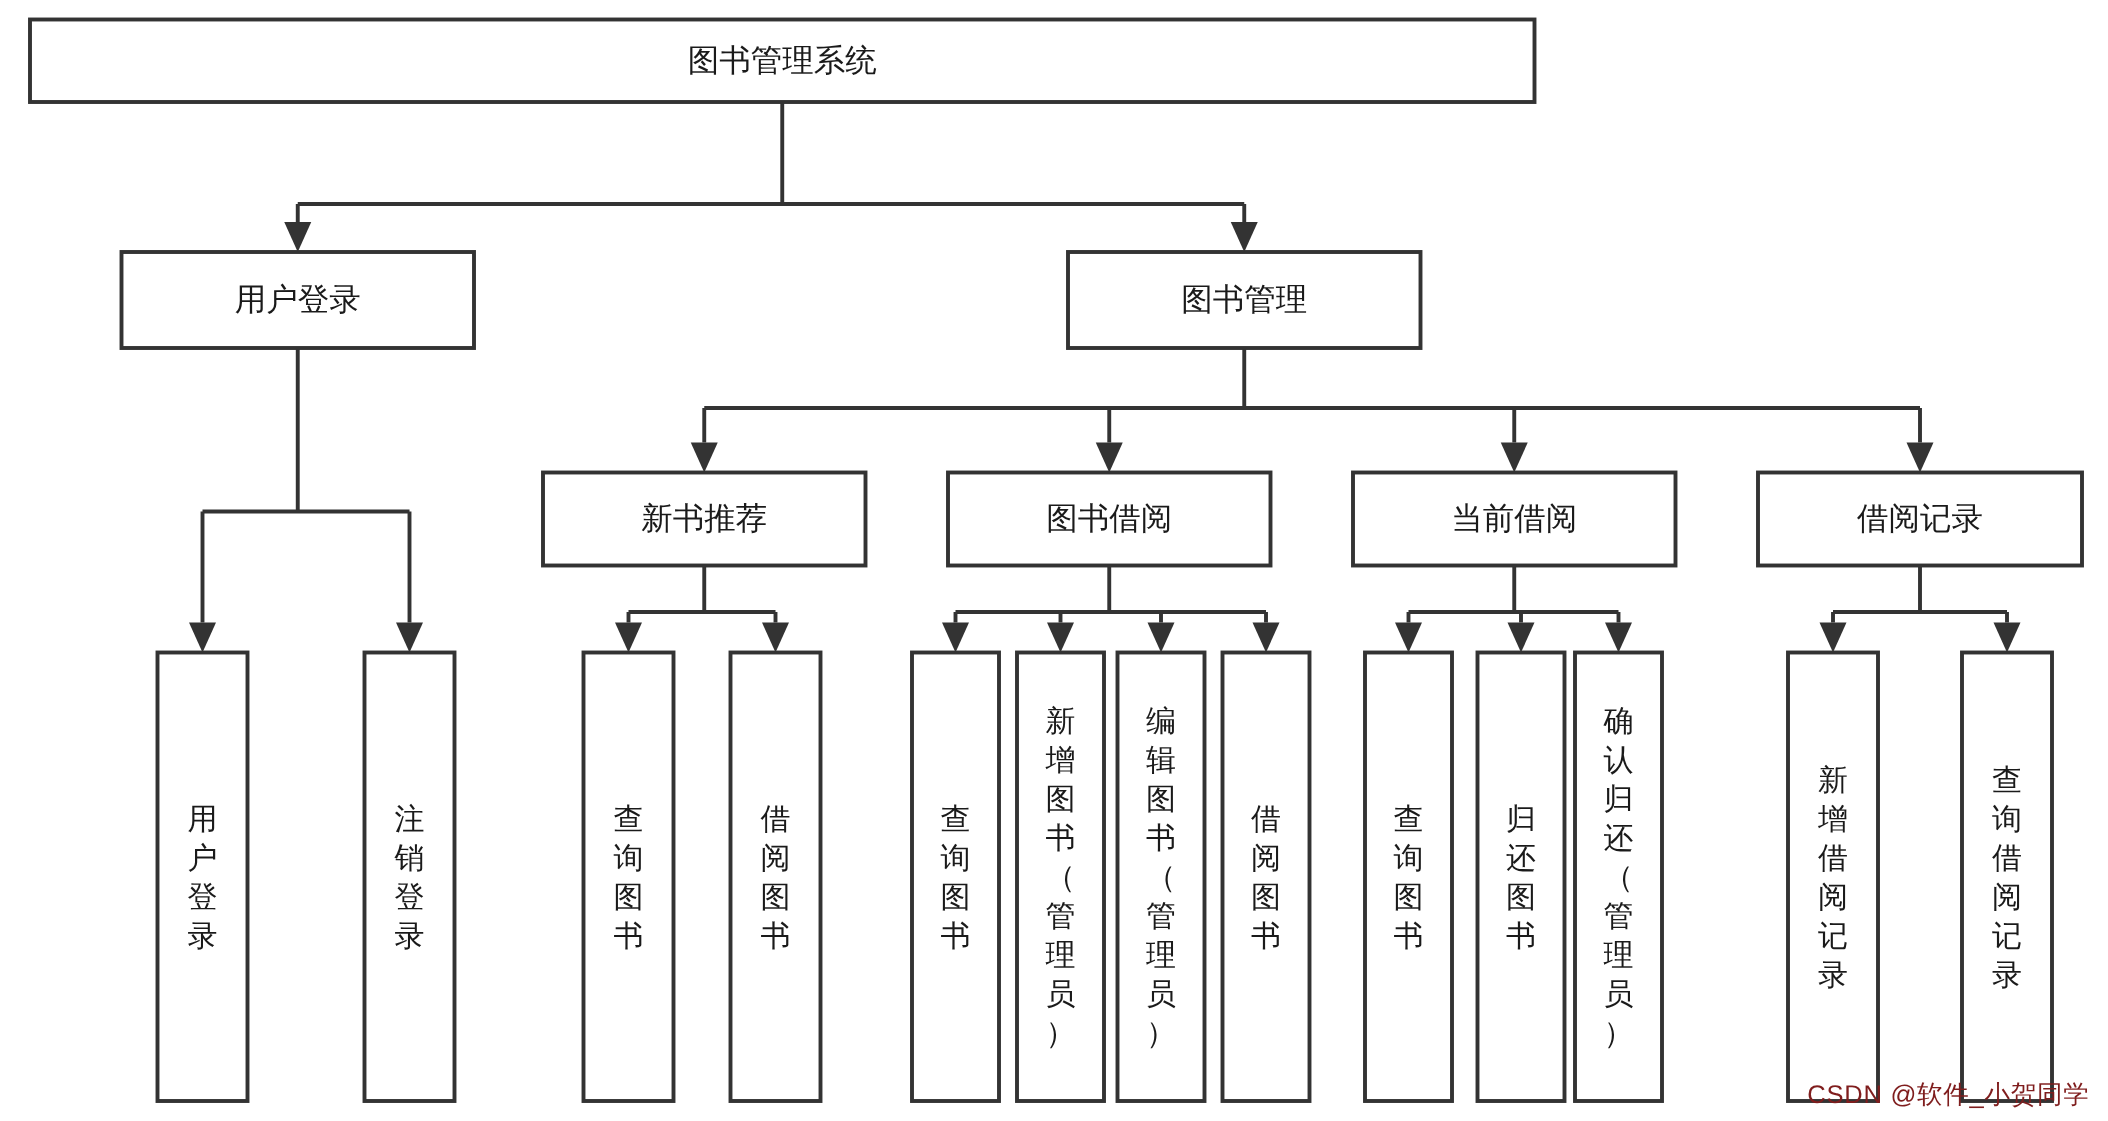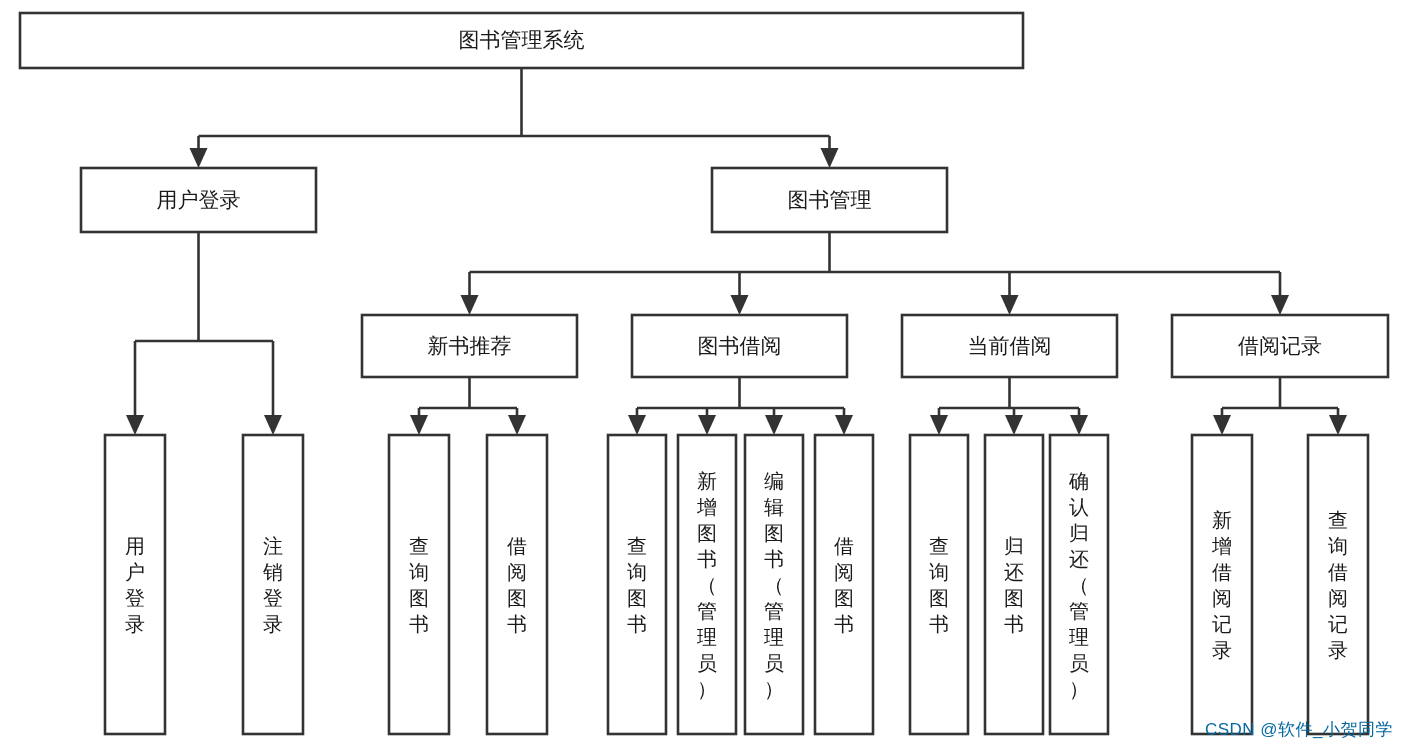--- a/index.html
+++ b/index.html
@@ -59,21 +59,21 @@
     font-size: 20px;
     fill: #1a1a1a;
     text-anchor: middle;
   }
   .watermark {
     position: absolute;
     right: 12px;
     bottom: 6px;
     font-family: "Liberation Sans", "DejaVu Sans", sans-serif;
     font-size: 17px;
-    color: #0369a1;
+    color: #7f1d1d;
     white-space: nowrap;
     letter-spacing: 0.5px;
     margin-left: 33px;
   }
 </style>
 </head>
 <body>
 
 <div id="diagram-root">
   <svg class="diagram-canvas" id="svg-canvas" viewBox="0 0 1405 747">

